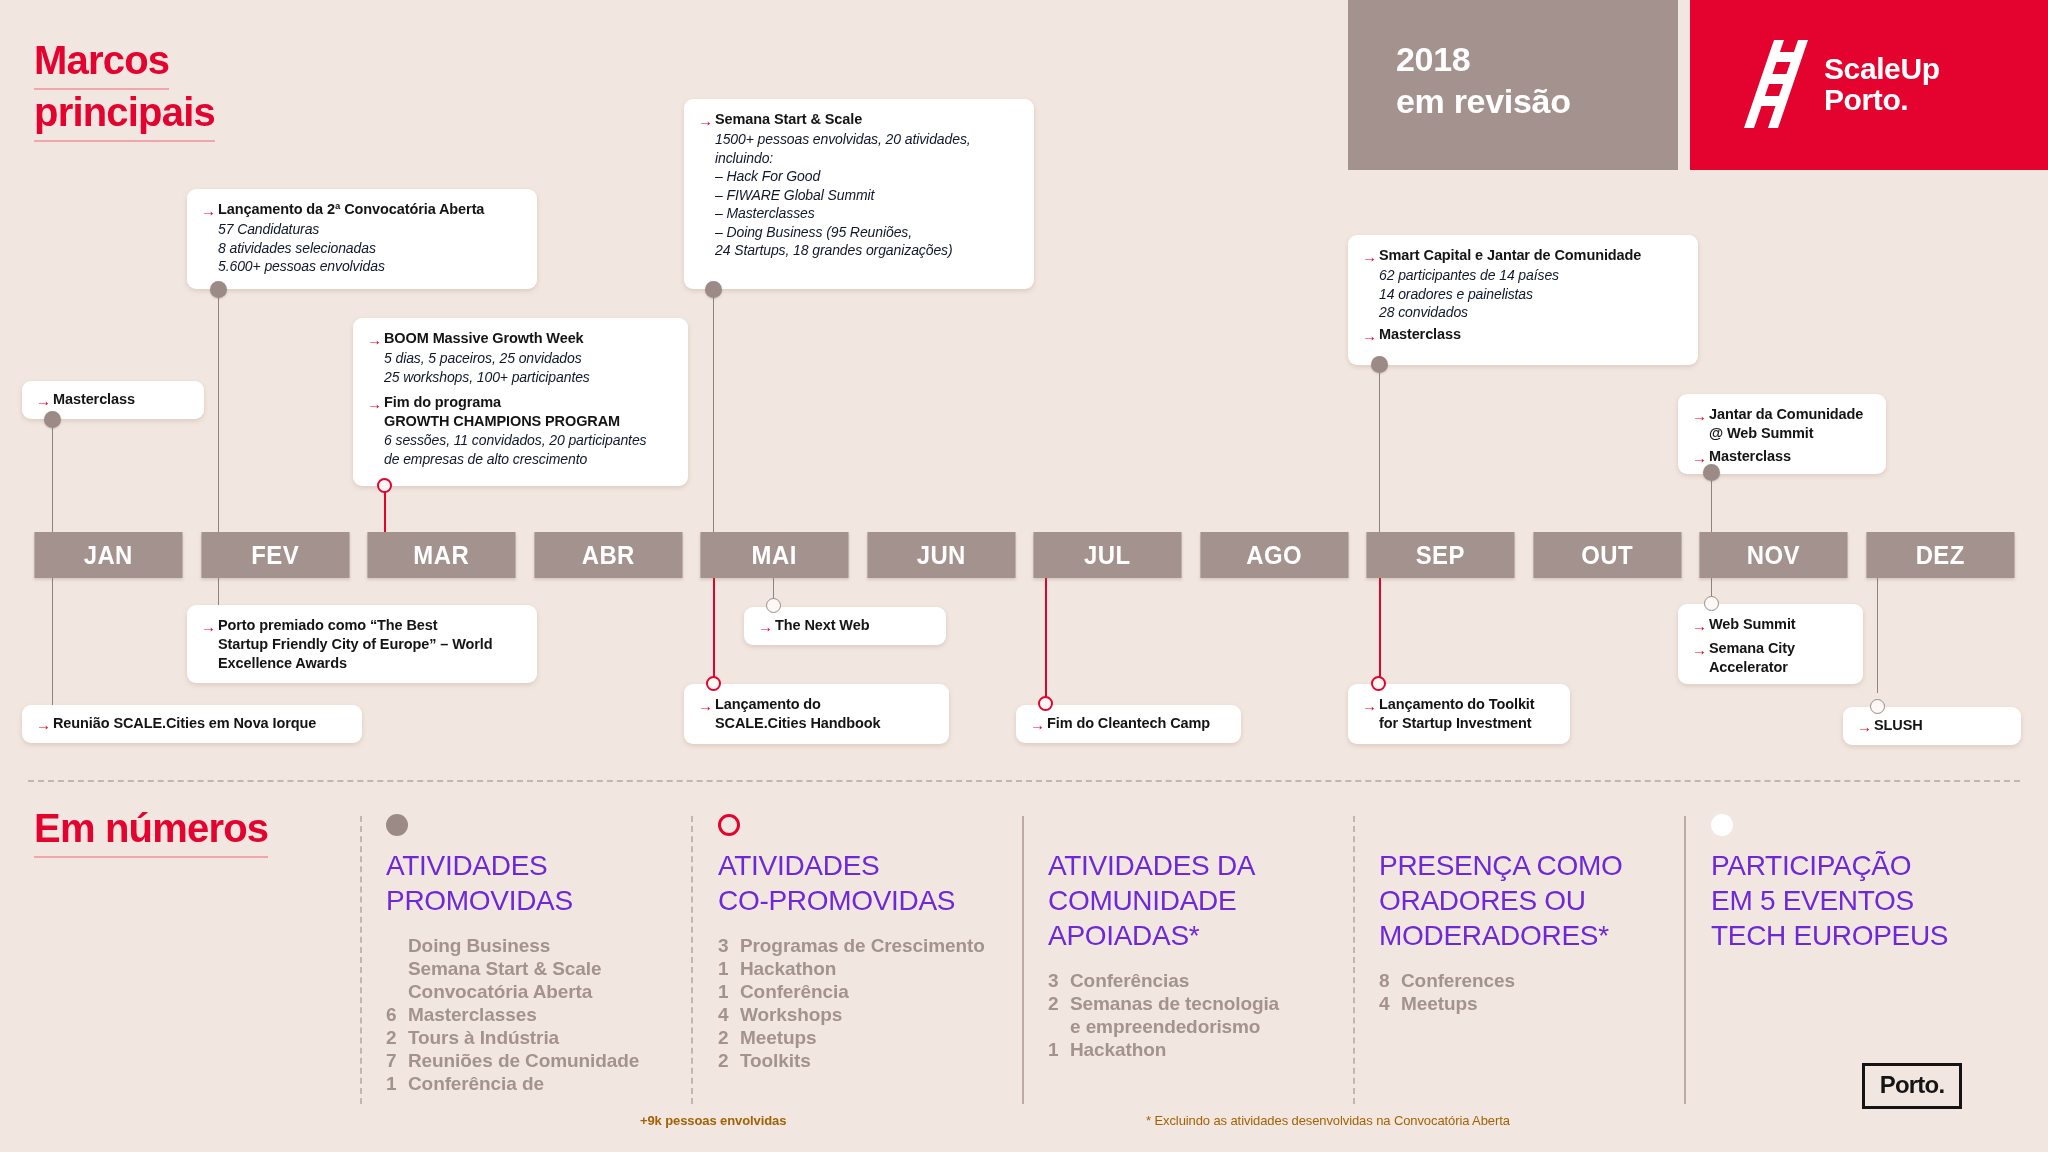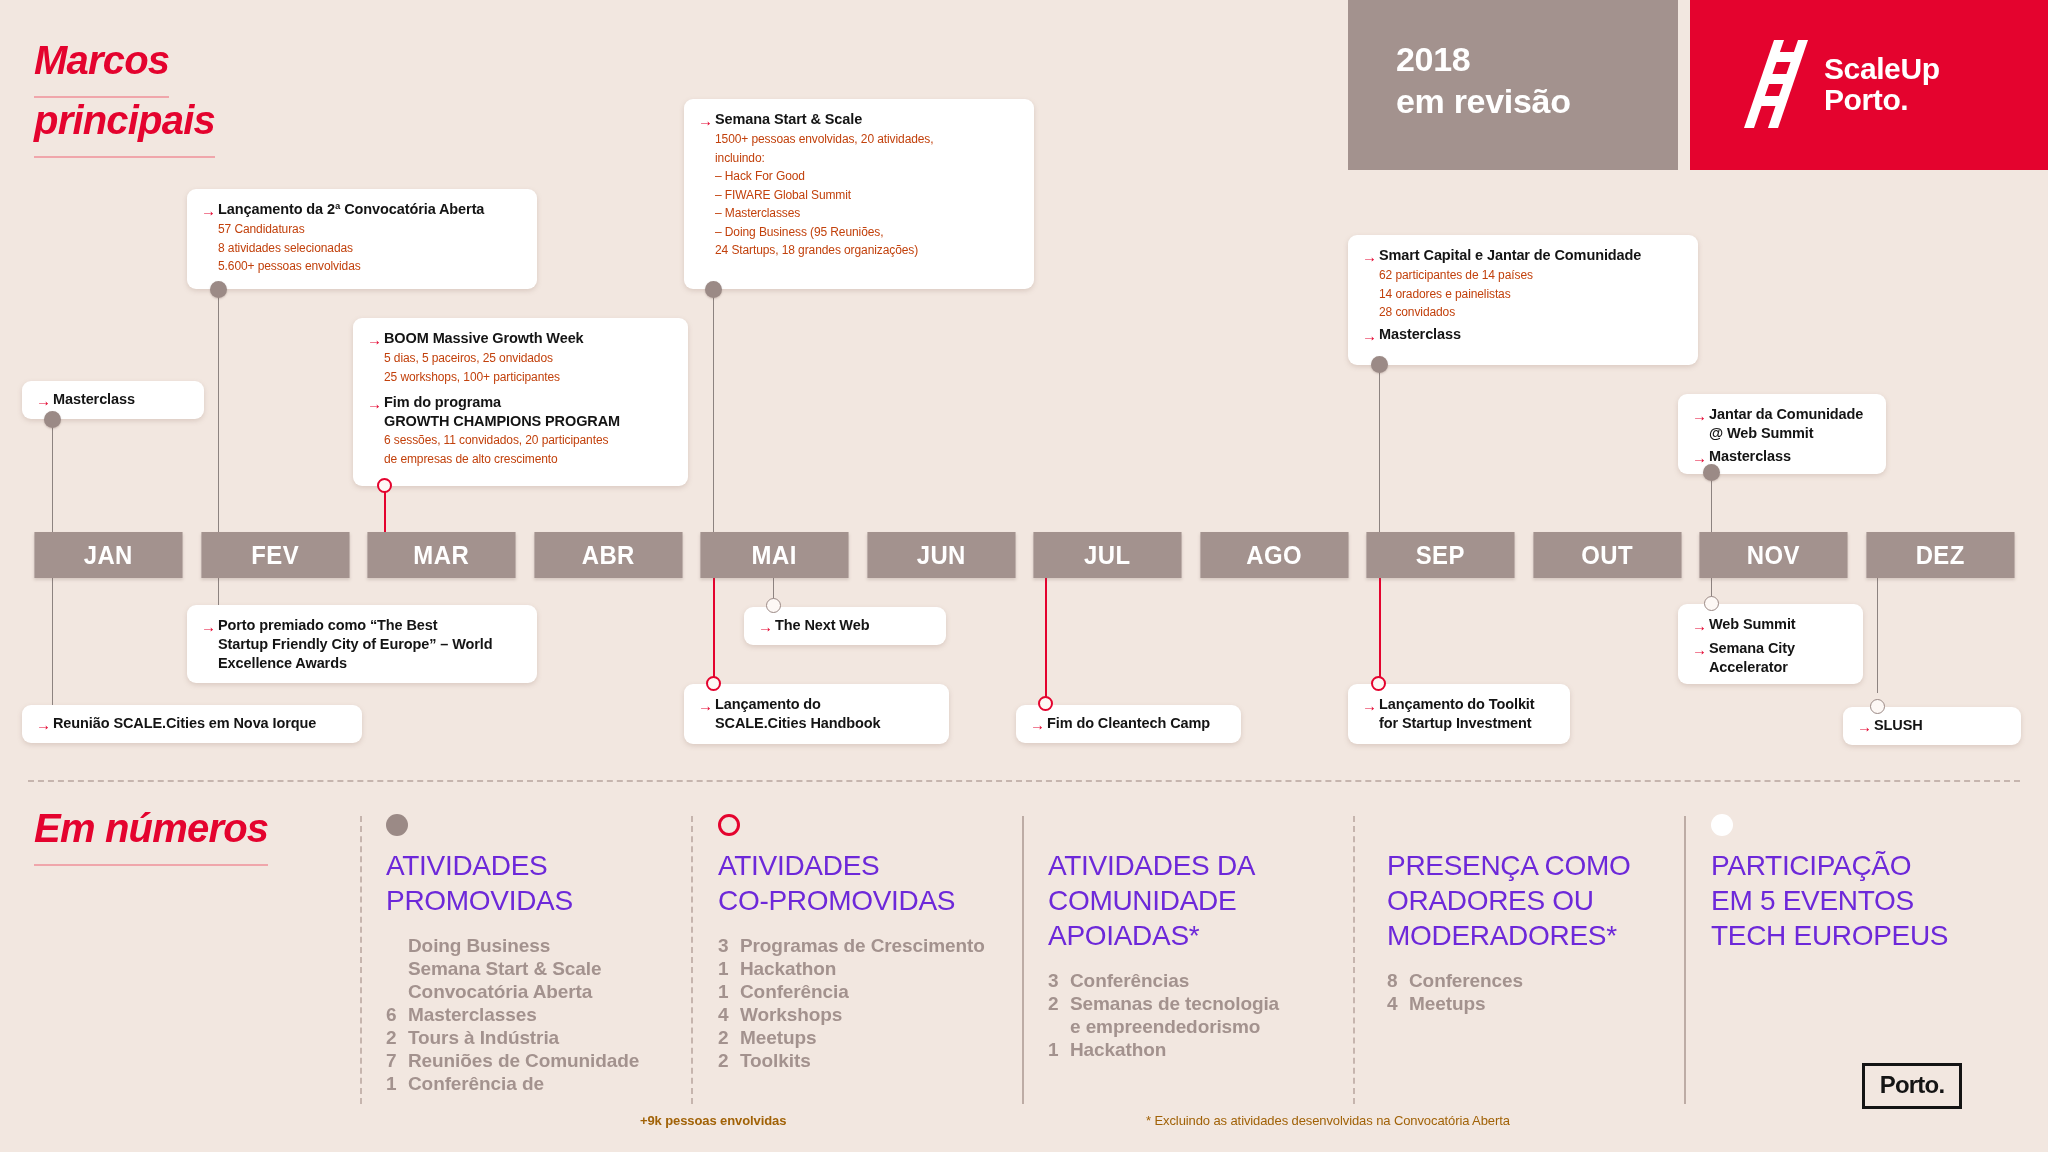--- a/index.html
+++ b/index.html
@@ -32,22 +32,21 @@
   .logo-txt{color:#fff;font-weight:bold;font-size:30px;line-height:31px;letter-spacing:-0.4px;}
 
   
   .sec-title{
     position:absolute;color:#e4032e;font-weight:bold;
     font-size:40px;line-height:44px;letter-spacing:-0.8px;
   }
   .sec-title span{
     display:inline-block;
     border-bottom:2px solid #f0a6ab;
-    padding-bottom:14px;
-    font-style:italic;
+    padding-bottom:6px;
   }
   #title-marcos{left:34px;top:38px;}
   #title-numeros{left:34px;top:806px;}
 
   
   .month-bar{position:absolute;left:28px;top:532px;width:1992px;height:46px;}
   .month{
     position:absolute;top:0;height:46px;background:#a3928e;
     color:#ffffff;font-weight:bold;font-size:26px;
     display:flex;align-items:center;justify-content:center;
@@ -79,22 +78,22 @@
   .arrow{
     color:#e4032e;font-size:15px;line-height:19px;
     width:17px;flex:0 0 17px;margin-top:1px;
   }
   .ev-body{flex:1 1 auto;}
   .ev-head{
     color:#141414;font-weight:bold;font-size:14.5px;line-height:19px;
     letter-spacing:-0.1px;
   }
   .ev-sub{
-    color:#c2410c;font-size:12px;line-height:18.5px;
-    letter-spacing:-0.1px;padding-left:17px;
+    color:#0f172a;font-size:14px;line-height:18.5px;
+    letter-spacing:-0.1px;padding-left:17px;font-style:italic;
   }
   .gap{height:7px;}
 
   
   .numbers{position:absolute;left:28px;top:780px;width:1992px;height:352px;}
   .dash-top{
     position:absolute;left:0;top:0;width:1992px;height:0;
     border-top:2px dashed #c6b5ae;
   }
   .col{position:absolute;top:34px;}
@@ -515,21 +514,21 @@
             <span class="n"></span>
             <span class="t">e empreendedorismo</span>
           </div>
         <div class="li">
             <span class="n">1</span>
             <span class="t">Hackathon</span>
           </div>
       </div>
     </div>
 
-    <div class="col" style="left:1351px;width:310px;margin-left:8px;">
+    <div class="col" style="left:1351px;width:310px;">
       <div class="col-dot blank"></div>
       <div class="col-title">
         <div>PRESENÇA COMO</div>
         <div>ORADORES OU</div>
         <div>MODERADORES*</div>
       </div>
       <div class="col-list">
         <div class="li">
             <span class="n">8</span>
             <span class="t">Conferences</span>

